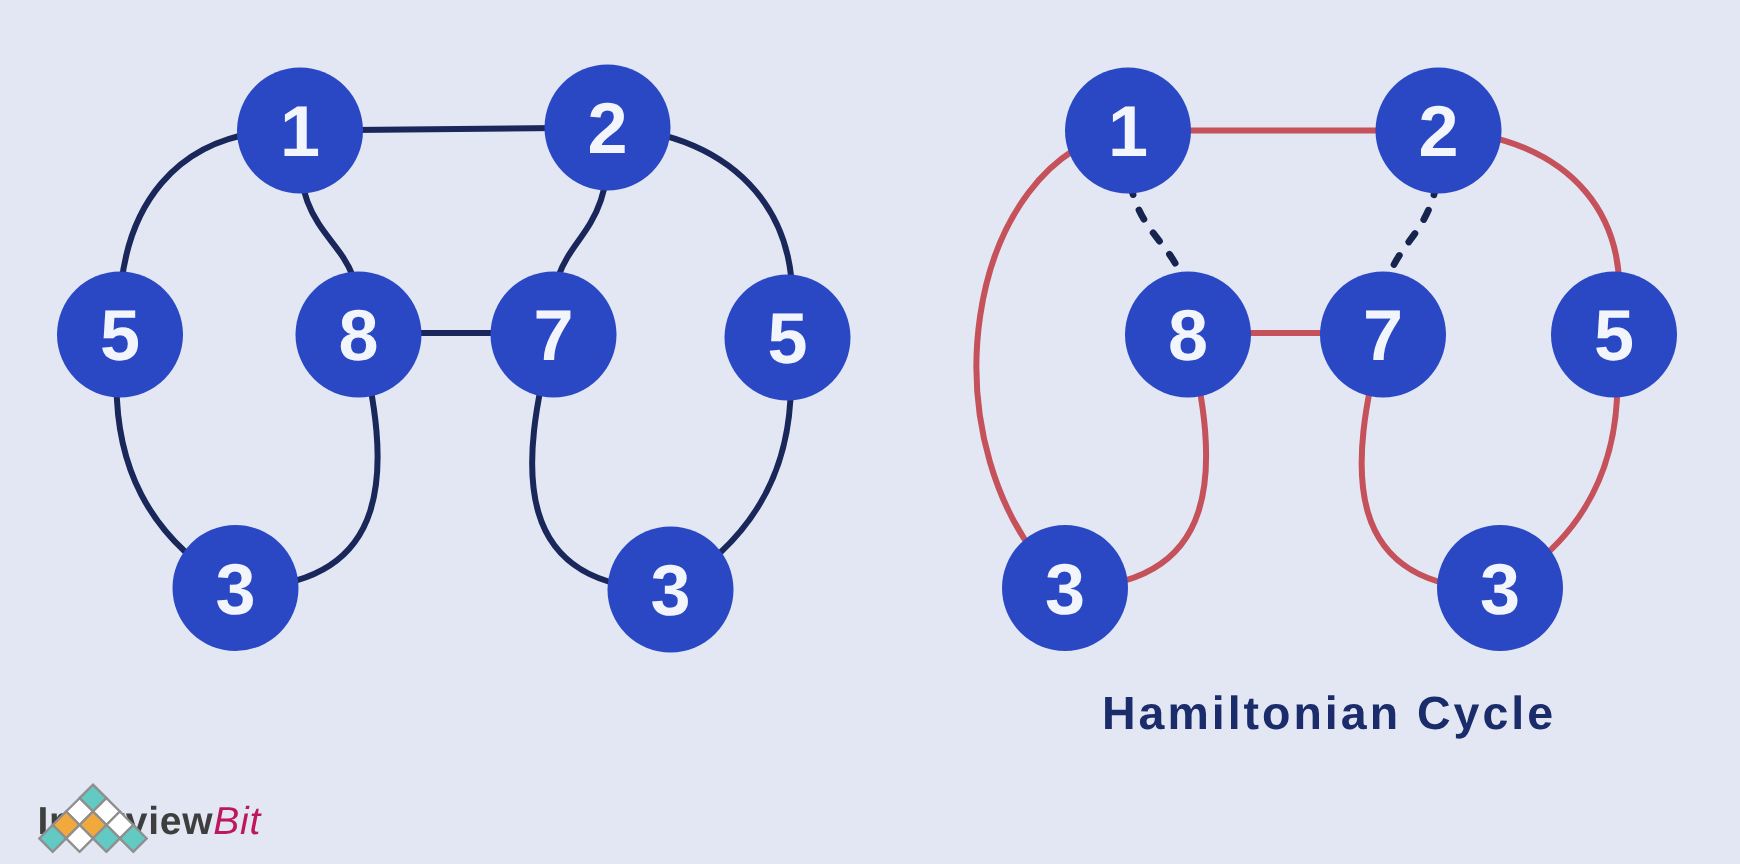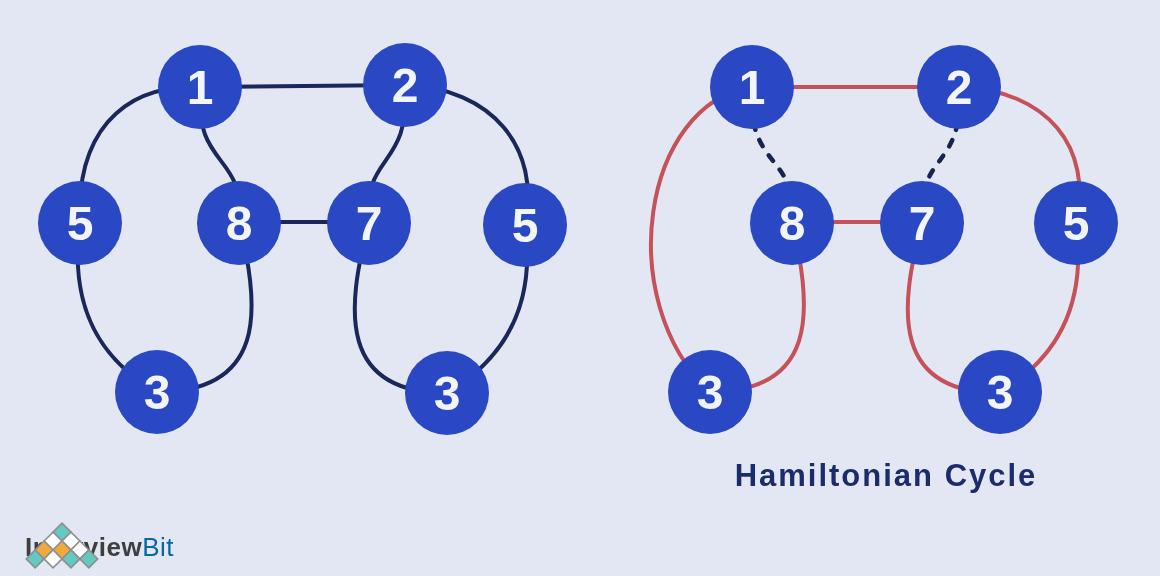--- a/index.html
+++ b/index.html
@@ -36,21 +36,21 @@
     align-items:center;
     gap:12px;
   }
   .logo-text{
     font-size:26px;
     margin-top:10px;
     letter-spacing:0.5px;
     white-space:nowrap;
   }
   .logo-text .primary{font-weight:bold;color:#3E3E3E;}
-  .logo-text .secondary{font-weight:normal;color:#0369a1;}
+  .logo-text .secondary{font-weight:normal;color:#be185d;font-style:italic;}
 </style>
 </head>
 <body>
 
 <div class="canvas">
 
   <svg width="1160" height="576" viewBox="0 0 1160 576">
 
     <g stroke="#19275A" stroke-width="4" fill="none" stroke-linecap="round">
       <path d="M200,87 L405,85"></path>

